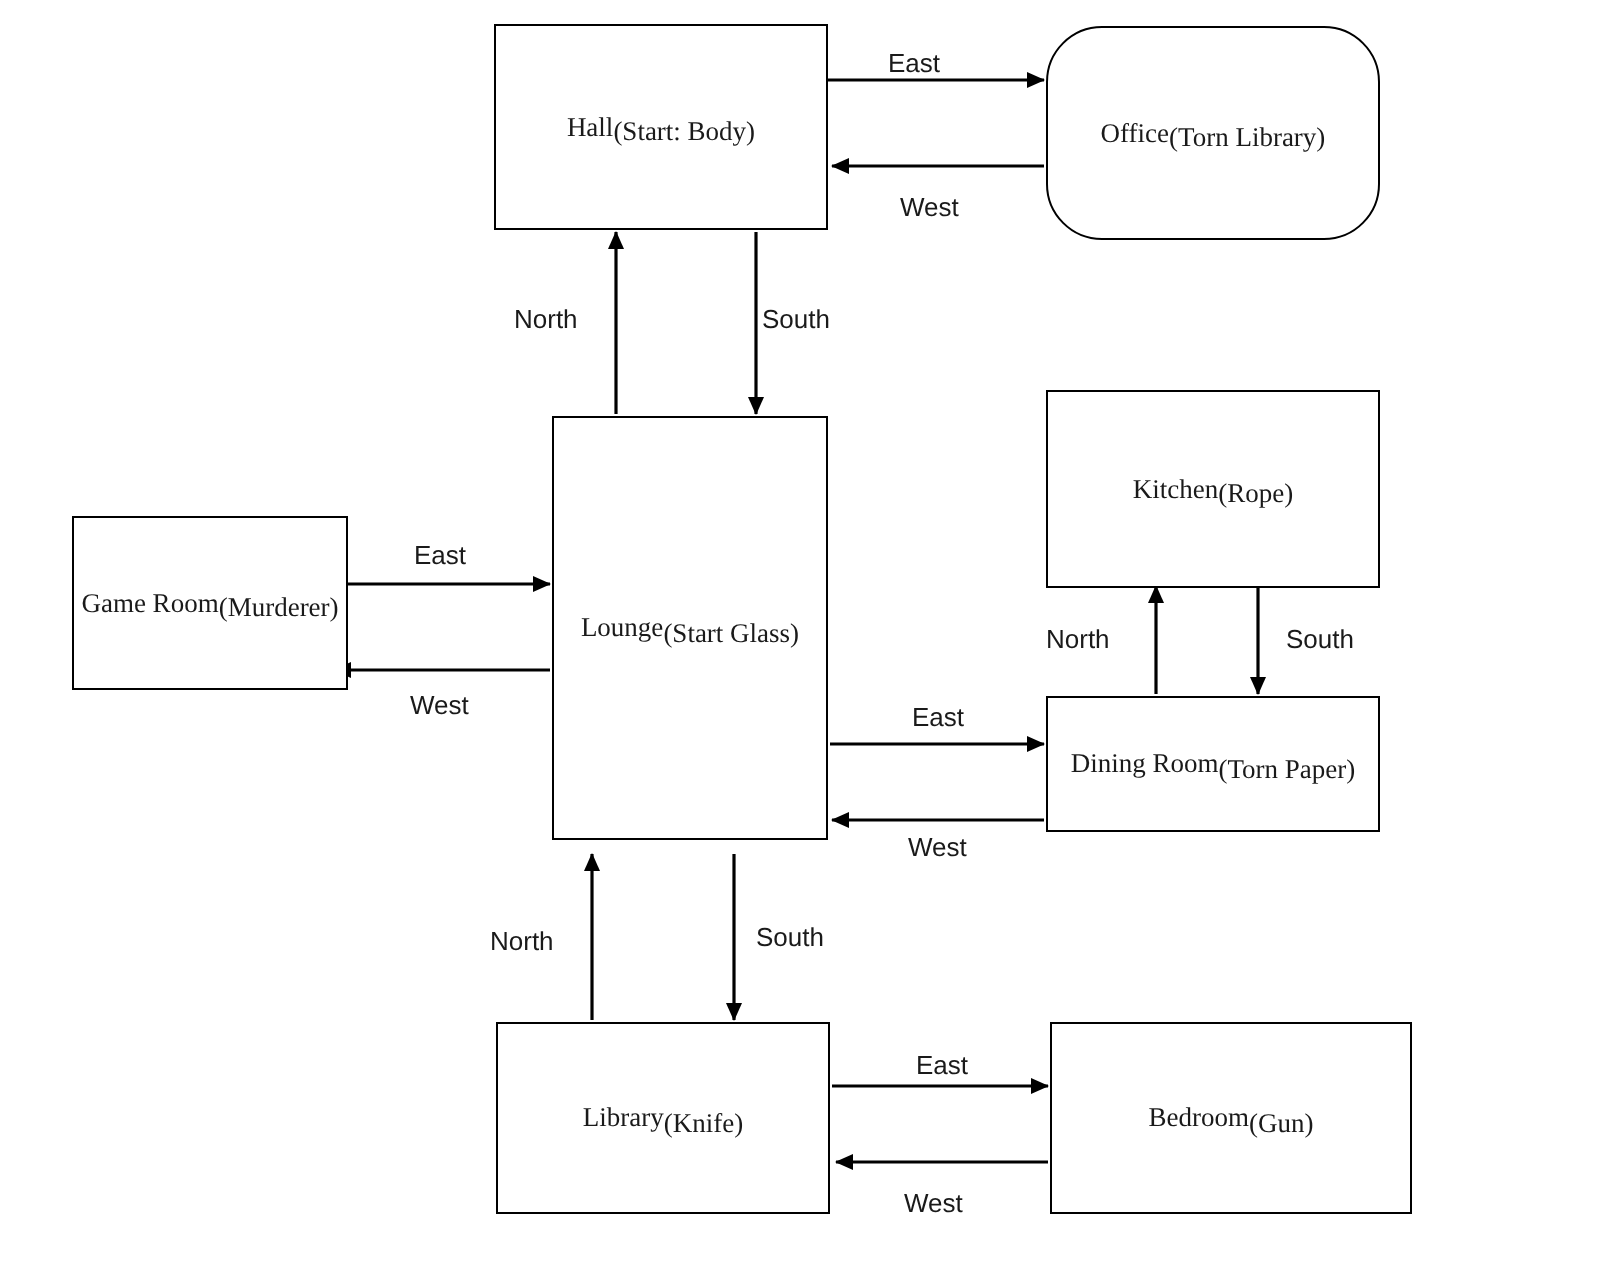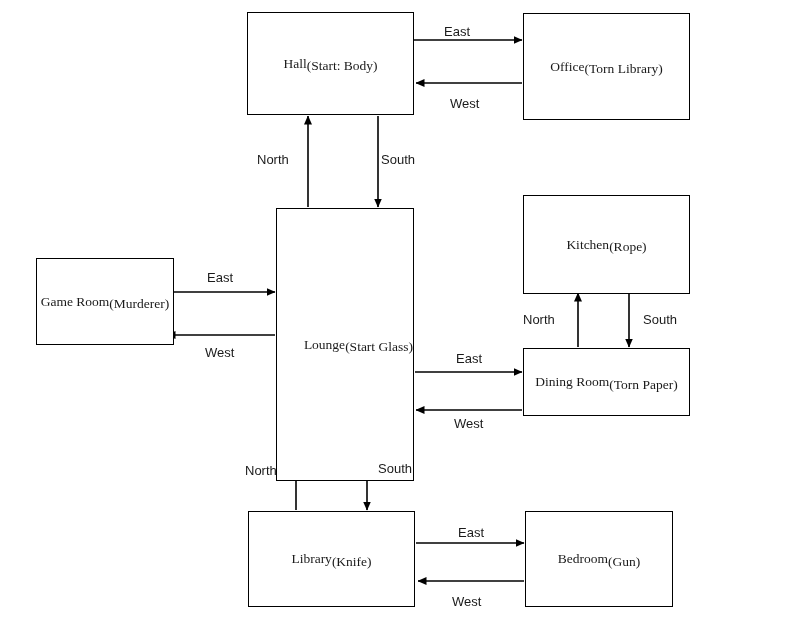--- a/index.html
+++ b/index.html
@@ -87,45 +87,45 @@
         <line x1="416" y1="543" x2="524" y2="543" stroke="#000000" stroke-width="1.6" marker-end="url(#arrowhead)"></line>
         <line x1="524" y1="581" x2="418" y2="581" stroke="#000000" stroke-width="1.6" marker-end="url(#arrowhead)"></line>
       </g>
   </svg>
 
   <div id="rooms-layer">
       <div class="room" style="left: 247px; top: 12px; width: 167px; height: 103px; border-color: rgb(0, 0, 0);">
         <div class="rname" style="color: rgb(26, 26, 26);">Hall</div>
         <div class="rclue" style="color: rgb(26, 26, 26);">(Start: Body)</div>
       </div>
-      <div class="room" style="left: 523px; top: 13px; width: 167px; height: 107px; border-color: rgb(0, 0, 0);">
+      <div class="room" style="left: 523px; top: 13px; width: 167px; height: 107px; border-color: rgb(0, 0, 0); border-radius: 28px;">
         <div class="rname" style="color: rgb(26, 26, 26);">Office</div>
         <div class="rclue" style="color: rgb(26, 26, 26);">(Torn Library)</div>
       </div>
       <div class="room" style="left: 523px; top: 195px; width: 167px; height: 99px; border-color: rgb(0, 0, 0);">
         <div class="rname" style="color: rgb(26, 26, 26);">Kitchen</div>
         <div class="rclue" style="color: rgb(26, 26, 26);">(Rope)</div>
       </div>
       <div class="room" style="left: 36px; top: 258px; width: 138px; height: 87px; border-color: rgb(0, 0, 0);">
         <div class="rname" style="color: rgb(26, 26, 26);">Game Room</div>
         <div class="rclue" style="color: rgb(26, 26, 26);">(Murderer)</div>
       </div>
-      <div class="room" style="left: 276px; top: 208px; width: 138px; height: 273px; border-color: rgb(0, 0, 0); justify-content: flex-end;">
+      <div class="room" style="left: 276px; top: 208px; width: 138px; height: 212px; border-color: rgb(0, 0, 0);">
         <div class="rname" style="color: rgb(26, 26, 26);">Lounge</div>
         <div class="rclue" style="color: rgb(26, 26, 26);">(Start Glass)</div>
       </div>
       <div class="room" style="left: 523px; top: 348px; width: 167px; height: 68px; border-color: rgb(0, 0, 0);">
         <div class="rname" style="color: rgb(26, 26, 26);">Dining Room</div>
         <div class="rclue" style="color: rgb(26, 26, 26);">(Torn Paper)</div>
       </div>
       <div class="room" style="left: 248px; top: 511px; width: 167px; height: 96px; border-color: rgb(0, 0, 0);">
         <div class="rname" style="color: rgb(26, 26, 26);">Library</div>
         <div class="rclue" style="color: rgb(26, 26, 26);">(Knife)</div>
       </div>
-      <div class="room" style="left: 525px; top: 511px; width: 148px; height: 96px; border-color: rgb(0, 0, 0);">
+      <div class="room" style="left: 525px; top: 511px; width: 181px; height: 96px; border-color: rgb(0, 0, 0);">
         <div class="rname" style="color: rgb(26, 26, 26);">Bedroom</div>
         <div class="rclue" style="color: rgb(26, 26, 26);">(Gun)</div>
       </div>
     </div>
   <div id="labels-layer">
       <div class="elabel" style="left: 444px; top: 24px; color: rgb(26, 26, 26);">East</div>
       <div class="elabel" style="left: 450px; top: 96px; color: rgb(26, 26, 26);">West</div>
       <div class="elabel" style="left: 257px; top: 152px; color: rgb(26, 26, 26);">North</div>
       <div class="elabel" style="left: 381px; top: 152px; color: rgb(26, 26, 26);">South</div>
       <div class="elabel" style="left: 207px; top: 270px; color: rgb(26, 26, 26);">East</div>

